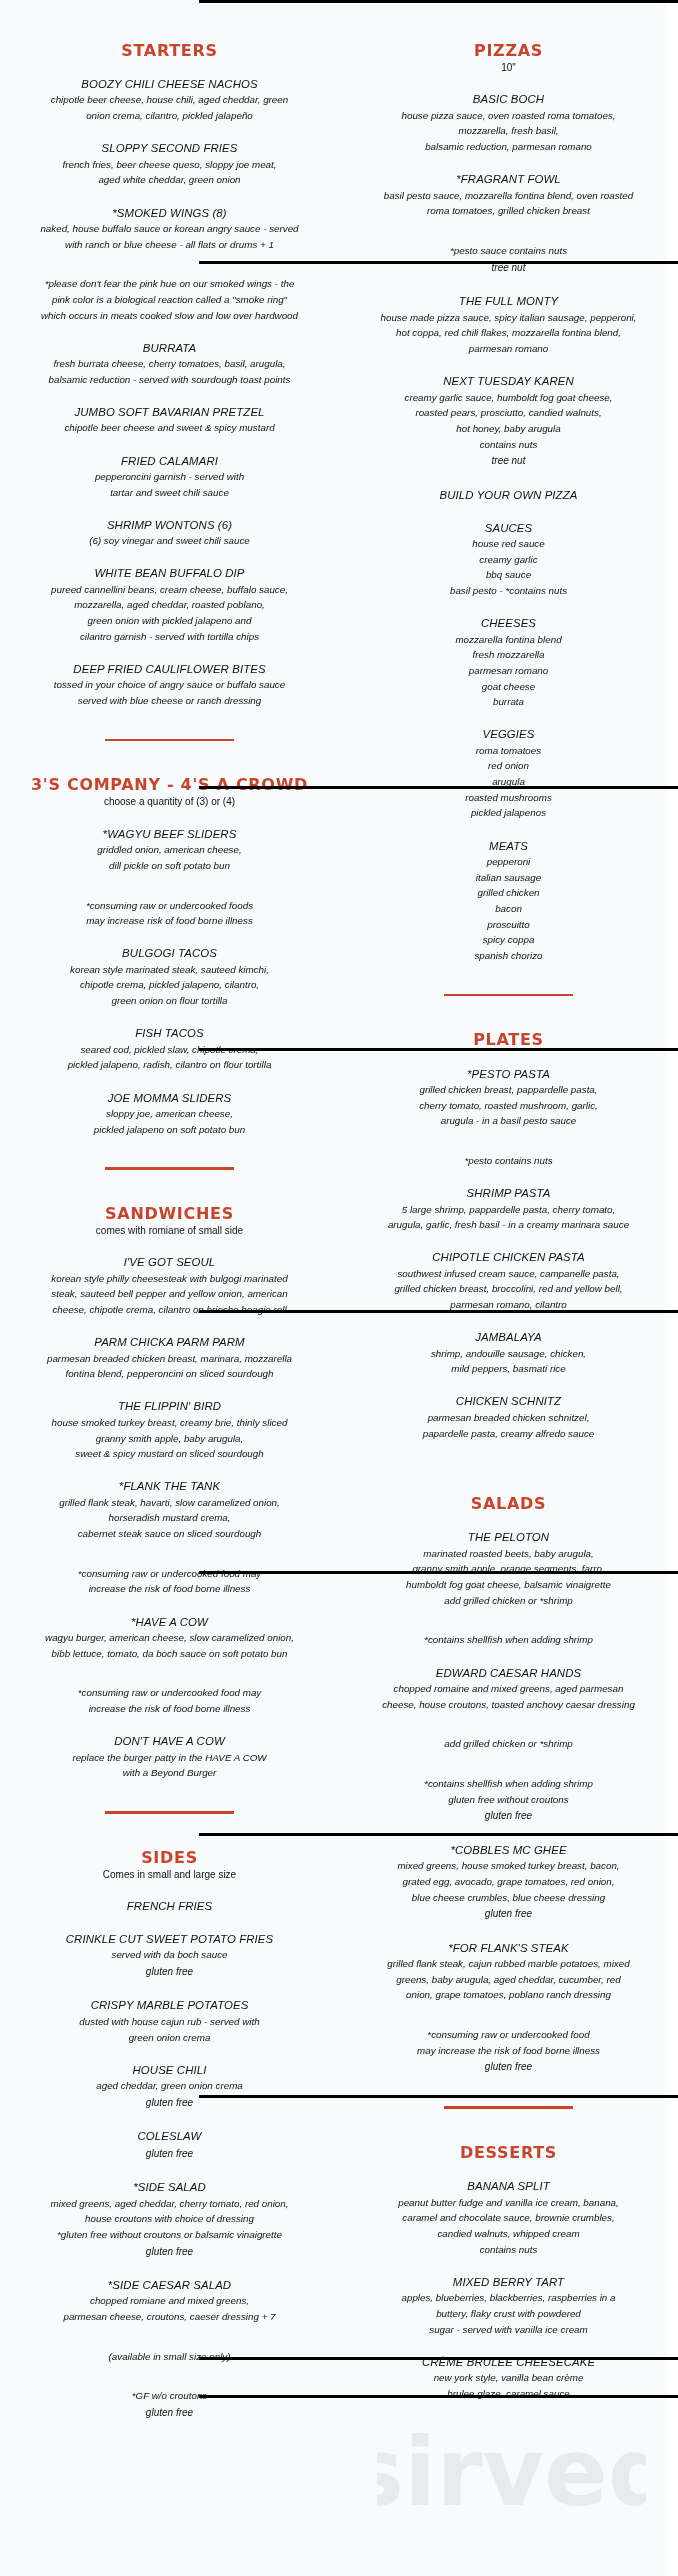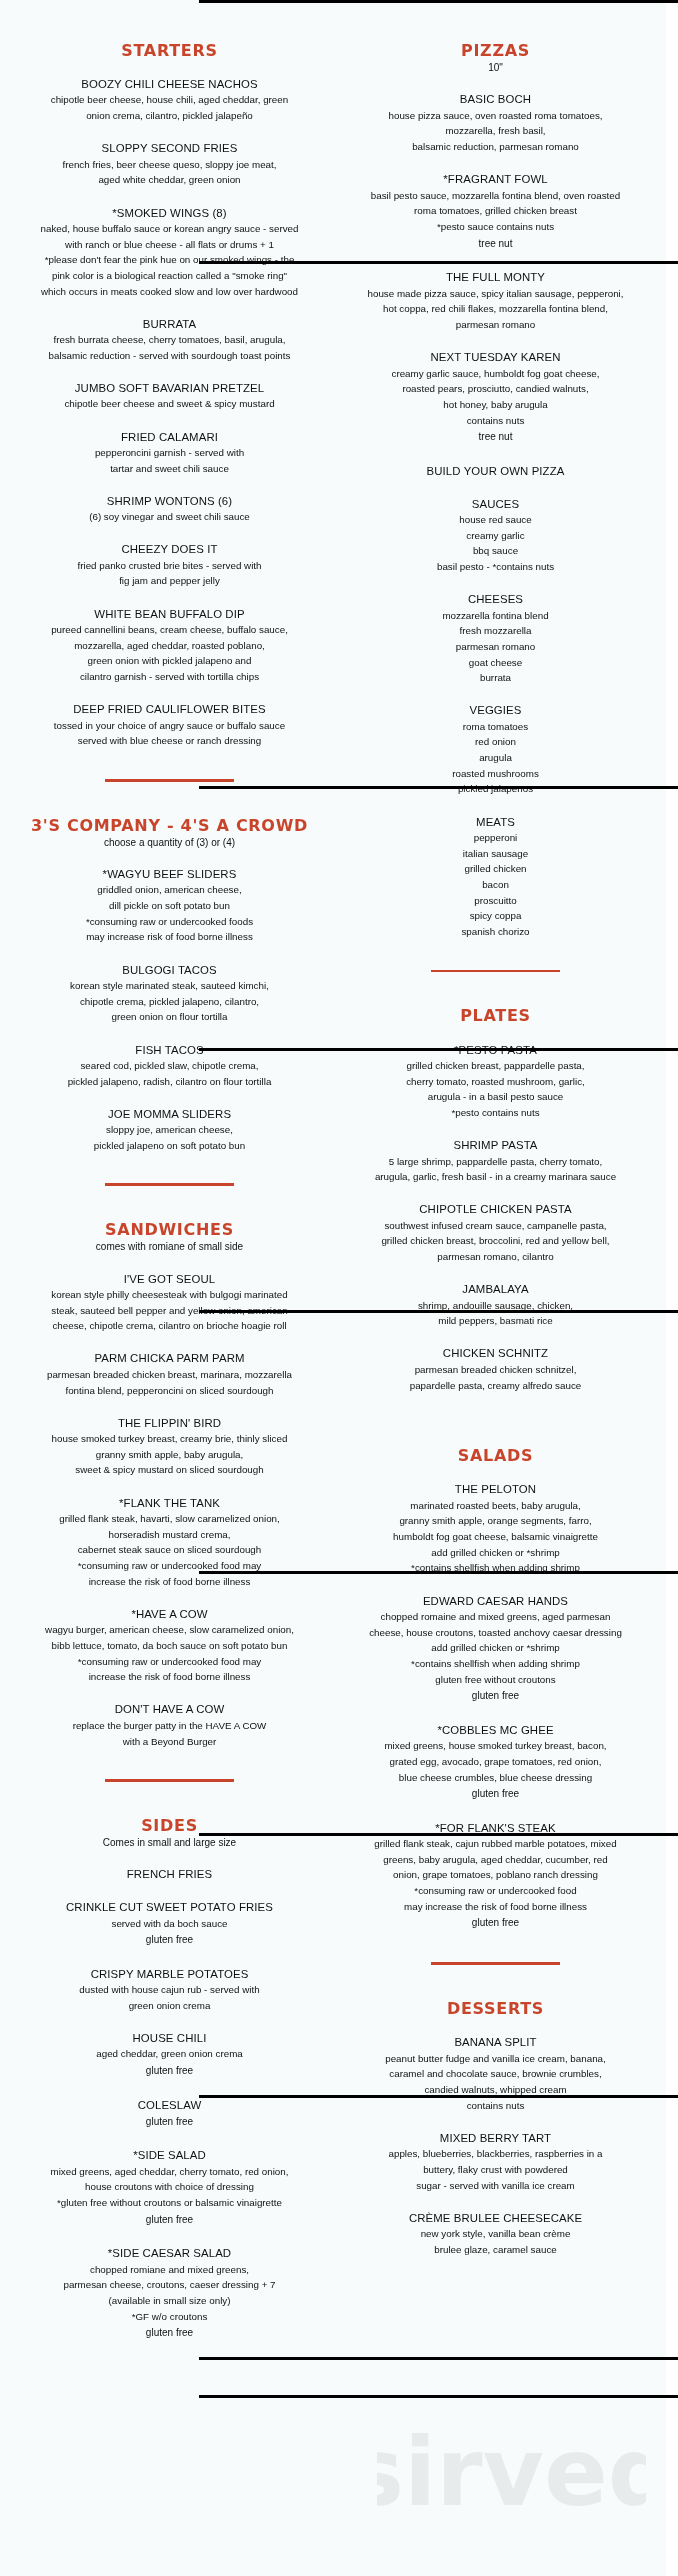--- a/index.html
+++ b/index.html
@@ -1,30 +1,30 @@
 <!DOCTYPE html>
 <html style="font-size:10.8px"><head>
 <meta charset="utf-8">
 <style>
   * { box-sizing: border-box; margin: 0; padding: 0; }
   html, body { width: 679px; background: #ffffff; }
   body { font-family: "Liberation Sans", "DejaVu Sans", sans-serif; color: #111; position: relative; height: 2576px; overflow: hidden; }
   .page { position: relative; width: 666px; height: 2576px; background: #f7fbfb; }
   .col { position: absolute; top: 0; width: 339px; text-align: center; }
   .col.left { left: 0; }
-  .col.right { left: 326px; }
+  .col.right { left: 339px; }
   .section-title {
     font-family: "DejaVu Sans", sans-serif; font-weight: bold; font-size: 16px;
     letter-spacing: 0.7px; color: #c8452b; text-transform: uppercase; line-height: 1.1;
   }
   .section-sub { font-size: 10px; line-height: 1.4; margin-top: 1.3px; }
-  .item { margin-top: 17.5px; }
+  .item { margin-top: 17.5px; font-style: italic; }
   .item-name { font-size: 11.4px; line-height: 1.35; text-transform: uppercase; letter-spacing: 0.1px; }
   .item-desc { font-size: 9.8px; line-height: 1.6; }
-  .item-note { font-size: 9.8px; line-height: 1.6; margin-top: 0; }
+  .item-note { font-size: 9.8px; line-height: 1.6; margin-top: 24px; }
   .item-tag { font-size: 10px; line-height: 1.8; }
   .divider { width: 129px; height: 2.7px; background: #c8452b; margin: 30px auto 0; }
   .list { font-size: 9.8px; line-height: 1.6; text-align: center; }
   .seam { position: absolute; height: 3.4px; background: #000; }
   .seam.l { left: 199px; width: 480px; }
   .watermark { position: absolute; left: 377px; top: 2303px; width: 269px; height: 242px; opacity: 0.06; }
   .watermark svg { width: 100%; height: 100%; }
 </style>
 </head>
 <body>
@@ -68,25 +68,20 @@
           <div class="item">
             <div class="item-name">FRIED CALAMARI</div>
             <div class="item-desc">pepperoncini garnish - served with</div>
             <div class="item-desc">tartar and sweet chili sauce</div>
           </div>
           <div class="item">
             <div class="item-name">SHRIMP WONTONS (6)</div>
             <div class="item-desc">(6) soy vinegar and sweet chili sauce</div>
           </div>
           <div class="item">
-            <div class="item-name">CHEEZY DOES IT</div>
-            <div class="item-desc">fried panko crusted brie bites - served with</div>
-            <div class="item-desc">fig jam and pepper jelly</div>
-          </div>
-          <div class="item">
             <div class="item-name">WHITE BEAN BUFFALO DIP</div>
             <div class="item-desc">pureed cannellini beans, cream cheese, buffalo sauce,</div>
             <div class="item-desc">mozzarella, aged cheddar, roasted poblano,</div>
             <div class="item-desc">green onion with pickled jalapeno and</div>
             <div class="item-desc">cilantro garnish - served with tortilla chips</div>
           </div>
           <div class="item">
             <div class="item-name">DEEP FRIED CAULIFLOWER BITES</div>
             <div class="item-desc">tossed in your choice of angry sauce or buffalo sauce</div>
             <div class="item-desc">served with blue cheese or ranch dressing</div>

